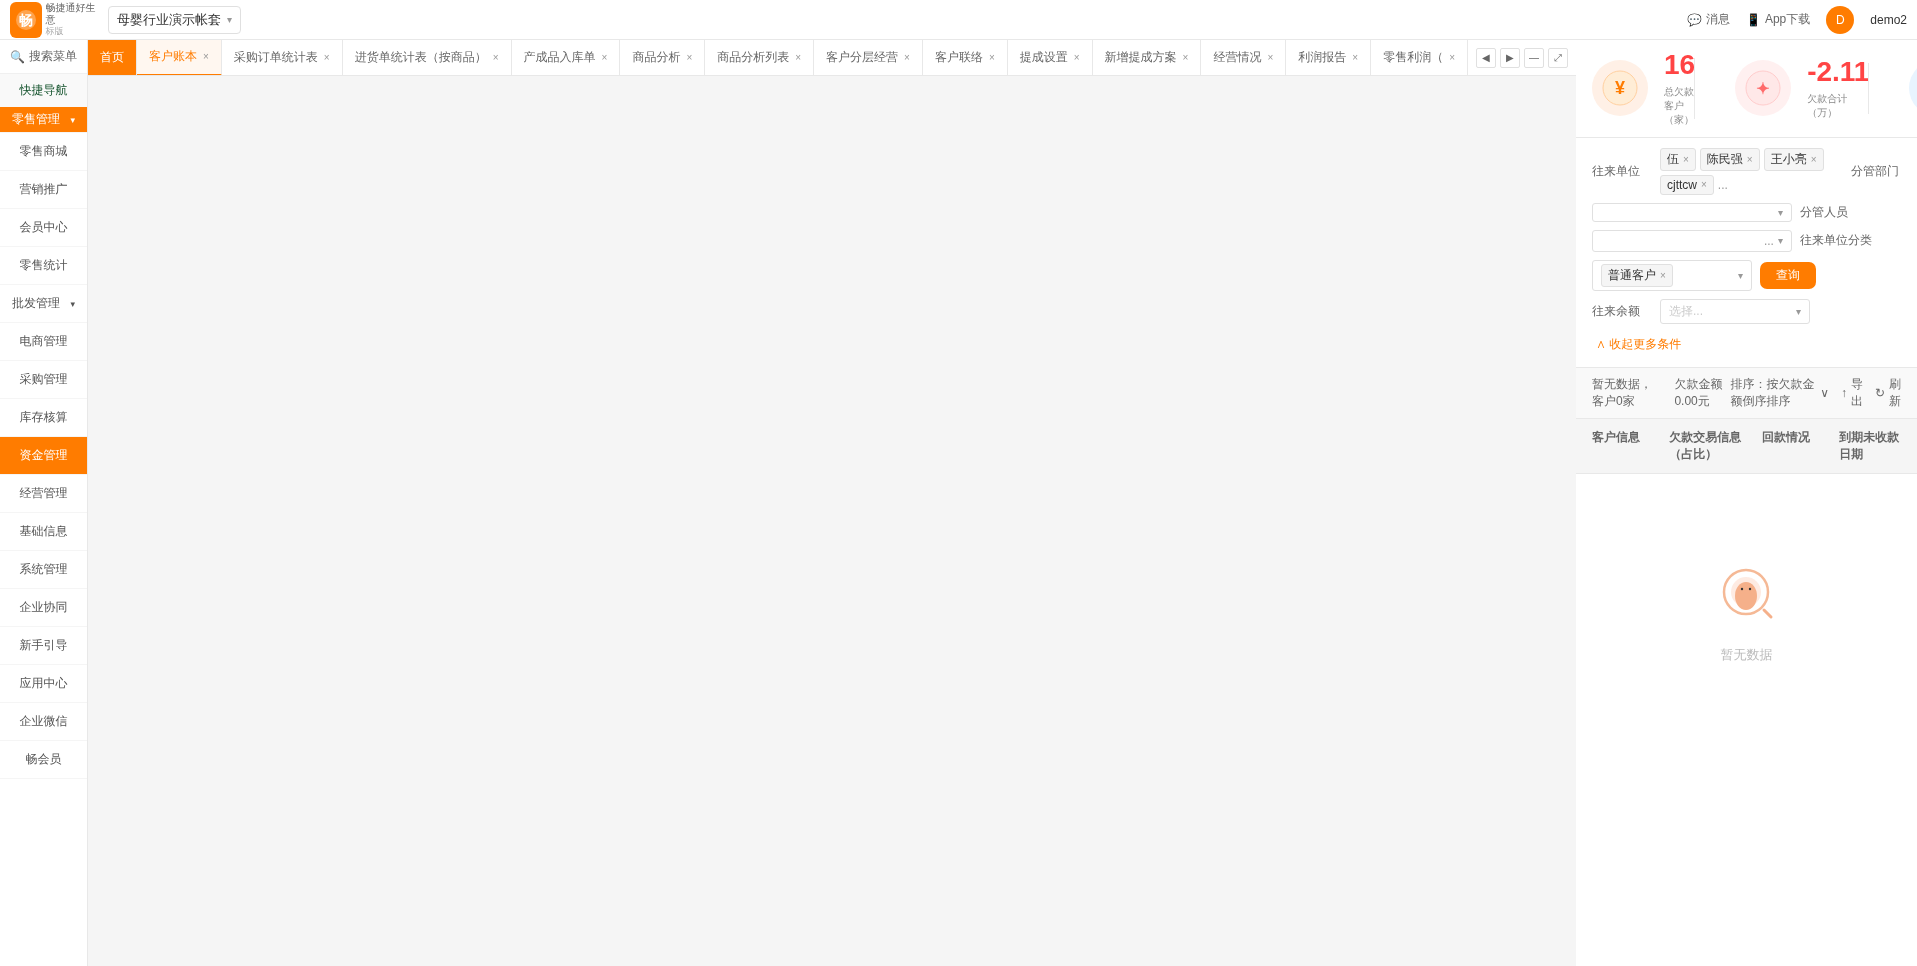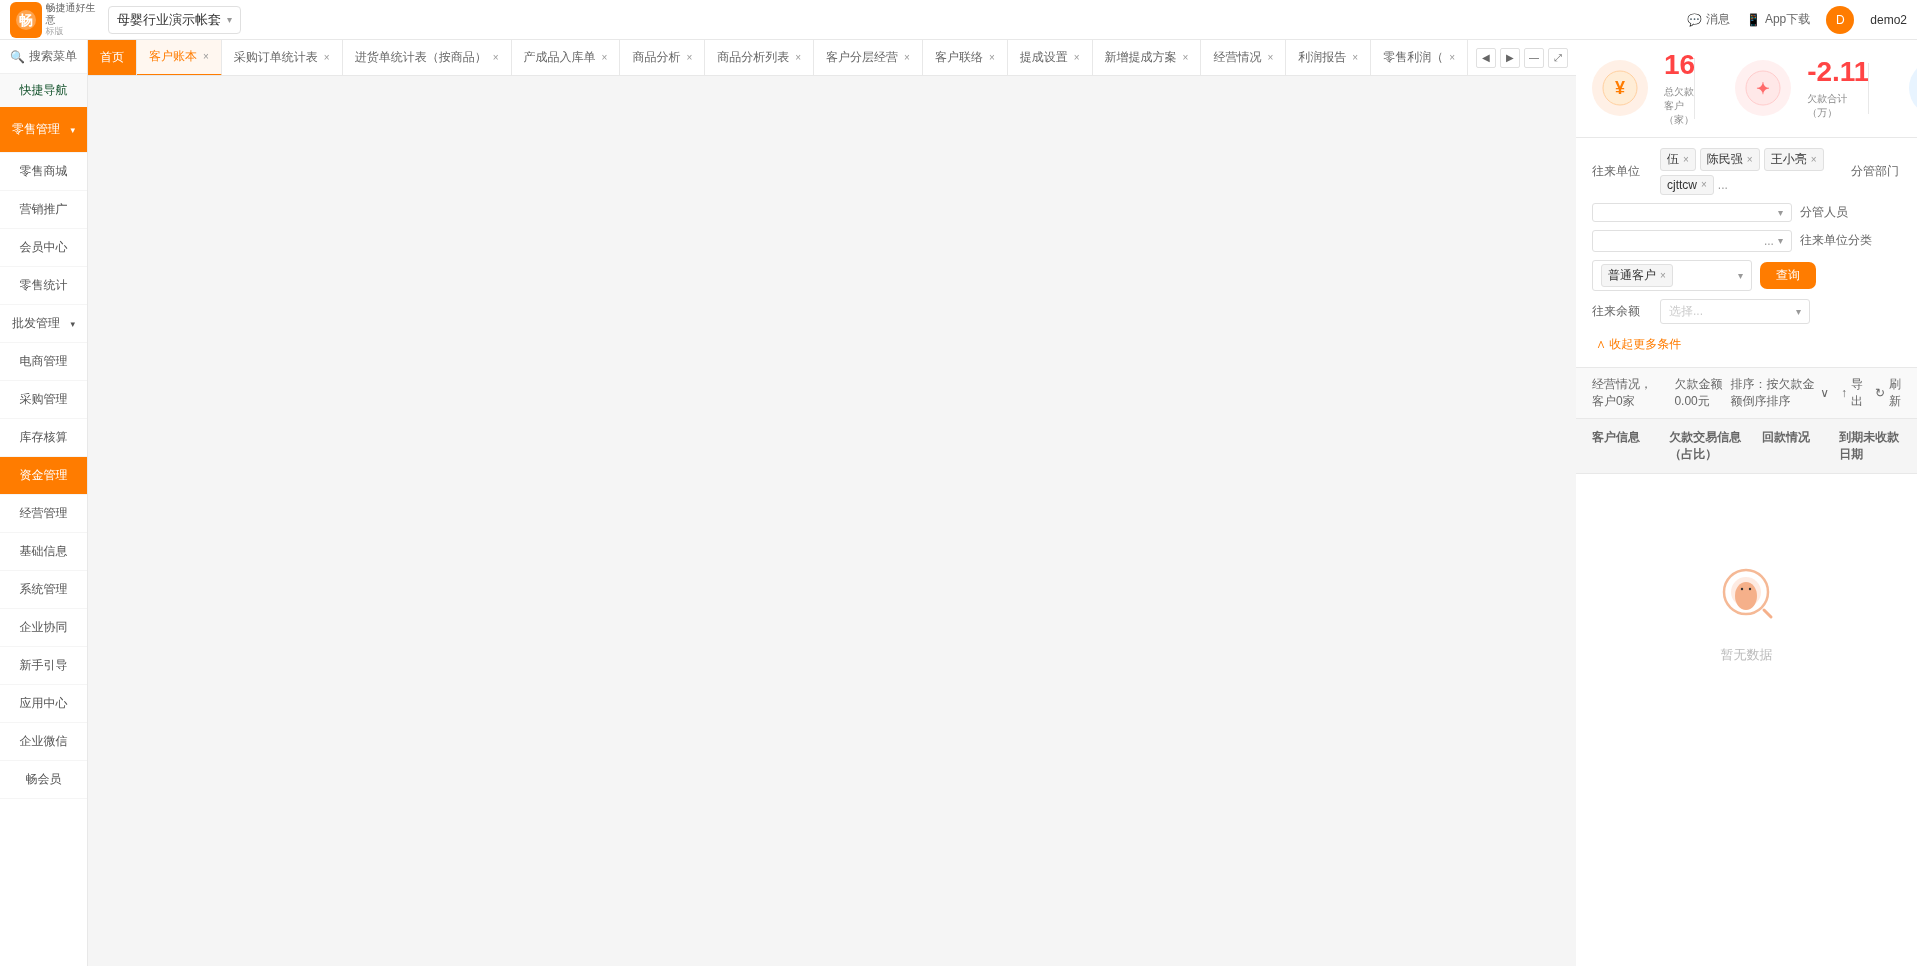--- a/index.html
+++ b/index.html
@@ -31,21 +31,21 @@
     .tab-item.home { background: #ff7c00; color: white; }
     .tab-controls { margin-left: auto; display: flex; align-items: center; gap: 4px; padding: 0 8px; }
     .tab-ctrl-btn { width: 20px; height: 20px; display: flex; align-items: center; justify-content: center; cursor: pointer; color: #666; border: 1px solid #e0e0e0; border-radius: 2px; font-size: 10px; }
 
     
     .sidebar-search { padding: 8px; border-bottom: 1px solid #f0f0f0; }
     .sidebar-search span { font-size: 12px; color: #666; cursor: pointer; display: flex; align-items: center; justify-content: center; gap: 4px; }
     .sidebar-nav { display: flex; flex-direction: column; }
     .sidebar-item { padding: 10px 8px; font-size: 12px; color: #555; cursor: pointer; text-align: center; border-bottom: 1px solid #f5f5f5; }
     .sidebar-item.active { background: #ff7c00; color: white; }
-    .sidebar-item.has-arrow { display: flex; align-items: center; justify-content: space-between; padding: 14px 12px; }
+    .sidebar-item.has-arrow { display: flex; align-items: center; justify-content: space-between; padding: 4px 12px; }
     .quick-nav { padding: 8px; font-size: 12px; color: #14532d; text-align: center; cursor: pointer; background: #f9f9f9; }
 
     
     .stats-panel { display: flex; background: #fff; border-bottom: 1px solid #e8e8e8; padding: 10px 16px; align-items: center; min-height: 80px; }
     .stat-block { display: flex; align-items: center; flex: 1; position: relative; }
     .stat-block:not(:last-child)::after { content: ''; position: absolute; right: 0; top: 10%; height: 80%; width: 1px; background: #e8e8e8; }
     .stat-icon { width: 56px; height: 56px; border-radius: 50%; display: flex; align-items: center; justify-content: center; margin-right: 16px; flex-shrink: 0; }
     .stat-icon.orange { background: #fff0e6; color: #ff7c00; }
     .stat-icon.pink { background: #fff0f0; color: #ff6b6b; }
     .stat-icon.blue { background: #e8f4ff; color: #5b9bd5; }
@@ -386,21 +386,21 @@
             </div>
           </div>
 
           <div class="collapse-btn">
             <span>∧ 收起更多条件</span>
           </div>
         </div>
 
         <div class="results-bar">
           <div class="results-info">
-            <span>经营情况，客户0家</span>
+            <span>暂无数据，客户0家</span>
             <span>欠款金额 0.00元</span>
           </div>
           <div class="results-actions">
             <div class="sort-select">
               <span>排序：按欠款金额倒序排序</span>
               <span>∨</span>
             </div>
             <div class="action-btn">
               <span>↑</span>
               <span>导出</span>

